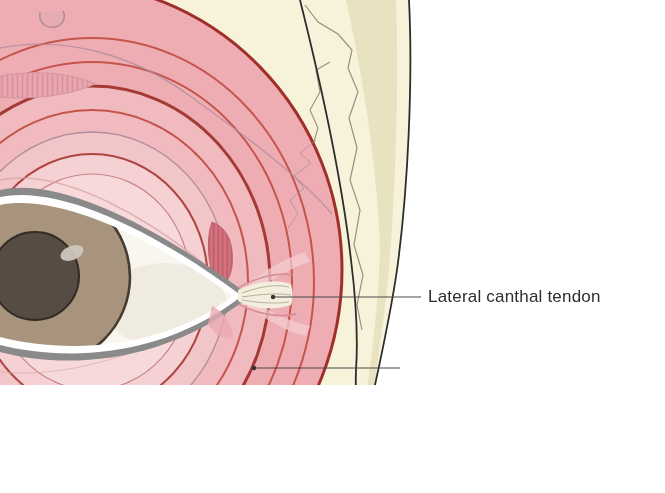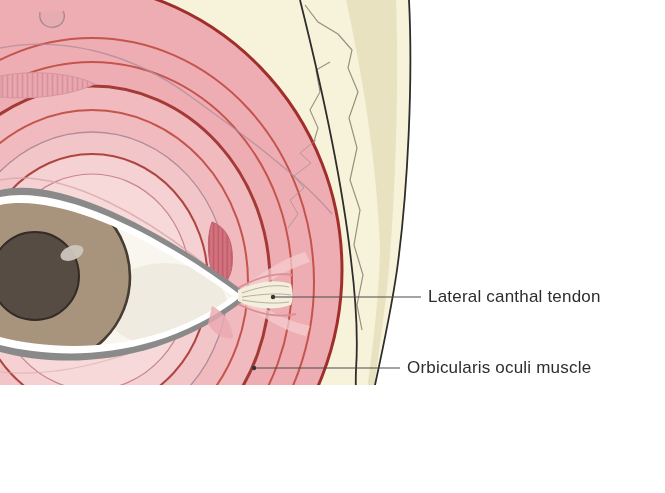--- a/index.html
+++ b/index.html
@@ -121,15 +121,14 @@
 
     <g fill="none" stroke="#1c3da0" stroke-width="3.6" stroke-linecap="round" stroke-linejoin="round" aria-label="AO">
       <path d="M 567.5,466 L 580.5,439.5 Q 583,434.5 585.5,439.5 L 596.5,466"></path>
       <circle cx="605.5" cy="451.5" r="12.3"></circle>
     </g>
 
   </g>
 </svg>
 
 <div class="fig-label lbl-1">Lateral canthal tendon</div>
-<div class="fig-label lbl-2">Orbicularis oculi muscle</div>
 
 </div>
 
 </body></html>

